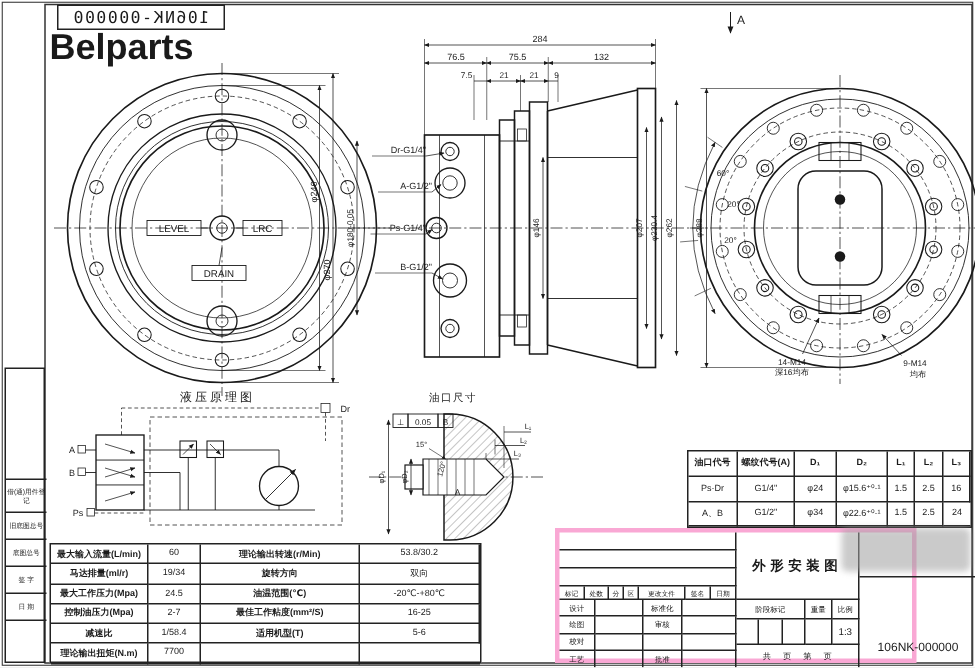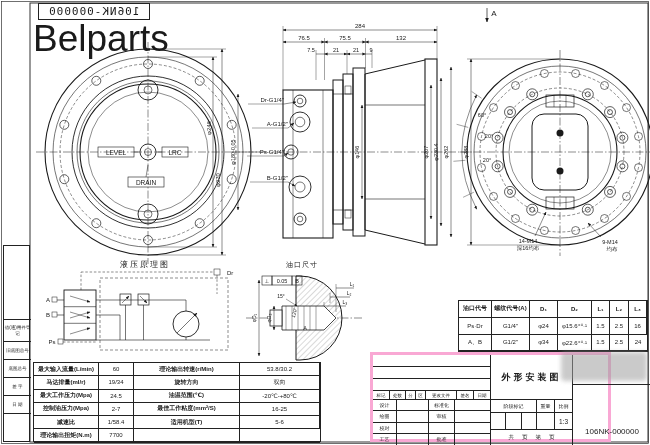--- a/index.html
+++ b/index.html
@@ -2,21 +2,21 @@
 <html><head>
 <meta charset="utf-8">
 <style>
   html,body{margin:0;padding:0;background:#e8e8e8;font-family:"Liberation Sans","DejaVu Sans",sans-serif;}
   #sheet{position:relative;width:650px;height:445px;background:#fff;overflow:hidden;color:#1a1a1a;}
   #draw{position:absolute;left:0;top:0;z-index:1;}
   svg text{font-family:"Liberation Sans","DejaVu Sans",sans-serif;fill:#1a1a1a;}
   .abs{position:absolute;box-sizing:border-box;z-index:2;}
   .stampbox{left:38px;top:3px;width:112px;height:17px;border:1px solid #222;display:flex;align-items:center;justify-content:center;}
   .stampbox span{display:inline-block;transform:scaleX(-1);font-family:"DejaVu Sans Mono","Liberation Mono",monospace;font-size:11px;letter-spacing:1px;}
-  .brand{left:33px;top:18px;font-size:37px;font-weight:400;letter-spacing:0;text-align:right;}
+  .brand{left:33px;top:18px;font-size:24px;font-weight:700;letter-spacing:0;text-align:right;}
   
   .grid{display:grid;border:1px solid #222;background:#fff;}
   .c{border-right:1px solid #222;border-bottom:1px solid #222;display:flex;align-items:center;justify-content:center;overflow:hidden;white-space:nowrap;}
   .c:nth-last-child(-n+1){border-right:none;}
   .spec{left:33px;top:362px;width:288px;height:80px;grid-template-columns:65px 35px 106px 80px;grid-auto-rows:13.28px;font-size:6px;}
   .spec .lbl{font-weight:bold;}
   .ptab{left:458px;top:300px;width:190px;height:52px;grid-template-columns:33px 38px 28px 34px 18px 19px 18px;grid-template-rows:16.8px 16.8px 16.8px;font-size:6px;}
   .ptab .hd{font-weight:bold;}
   
   .tb{left:370px;top:352px;width:241px;height:90px;border:3px solid #f9a8d4;}

